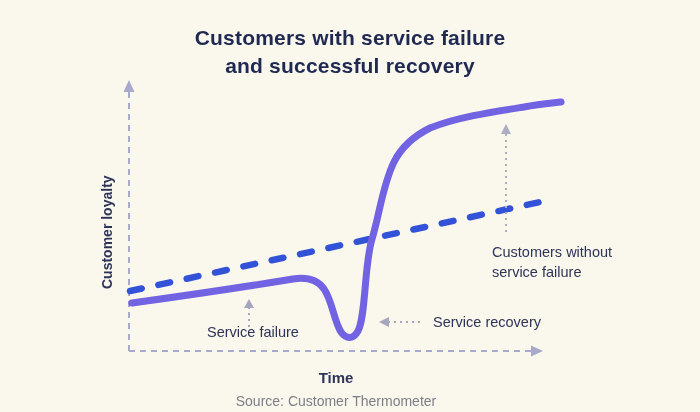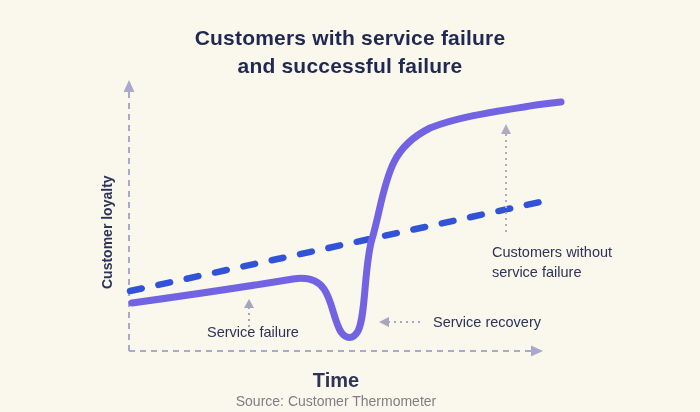--- a/index.html
+++ b/index.html
@@ -16,41 +16,41 @@
     font-size:21px;line-height:28px;letter-spacing:0.2px;
   }
   .chart-svg{position:absolute;top:0;left:0;}
   .y-label{
     position:absolute;left:99px;top:158px;height:148px;width:18px;
     writing-mode:vertical-rl;transform:rotate(180deg);
     text-align:center;font-size:14px;font-weight:700;color:#2D3458;
   }
   .x-label{
     position:absolute;left:129px;top:369px;width:414px;
-    text-align:center;font-size:20px;font-weight:700;color:#2D3458;
+    text-align:center;font-size:15px;font-weight:700;color:#2D3458;
   }
   .annot{
     position:absolute;font-size:14.5px;color:#2D3458;
   }
   .annot-failure{left:207px;top:324px;}
   .annot-recovery{left:433px;top:314px;}
   .annot-nofailure{left:492px;top:242px;line-height:20px;}
   .source{
     position:absolute;left:129px;top:393px;width:414px;
     text-align:center;font-size:14px;color:#7E7E86;
   }
 </style>
 </head>
 <body>
 
 <div class="stage">
 
   <div class="title">
     <div>Customers with service failure</div>
-    <div>and successful failure</div>
+    <div>and successful recovery</div>
   </div>
 
   <svg class="chart-svg" width="700" height="412" viewBox="0 0 700 412">
 
     <line x1="129" y1="351" x2="129" y2="92" stroke-width="2" stroke-dasharray="6 5" fill="none" stroke="#A9A9CB"></line>
     <polygon points="129,80 123.5,92 134.5,92" fill="#A9A9CB"></polygon>
     <line x1="129" y1="351" x2="531" y2="351" stroke-width="2" stroke-dasharray="6 5" fill="none" stroke="#A9A9CB"></line>
     <polygon points="543,351 531,345.5 531,356.5" fill="#A9A9CB"></polygon>
 
     <path d="M 130 291 L 554 199" stroke-width="6.5" stroke-linecap="round" stroke-dasharray="12 17" fill="none" stroke="#3253D8"></path>

